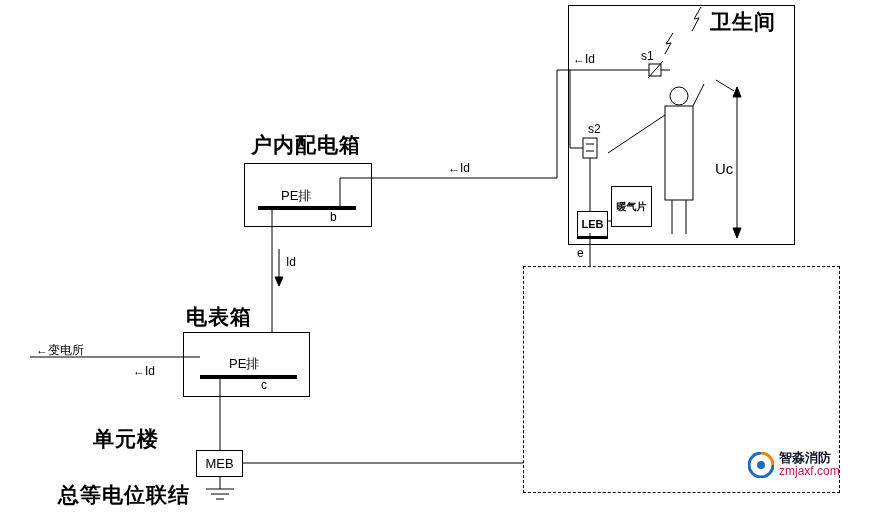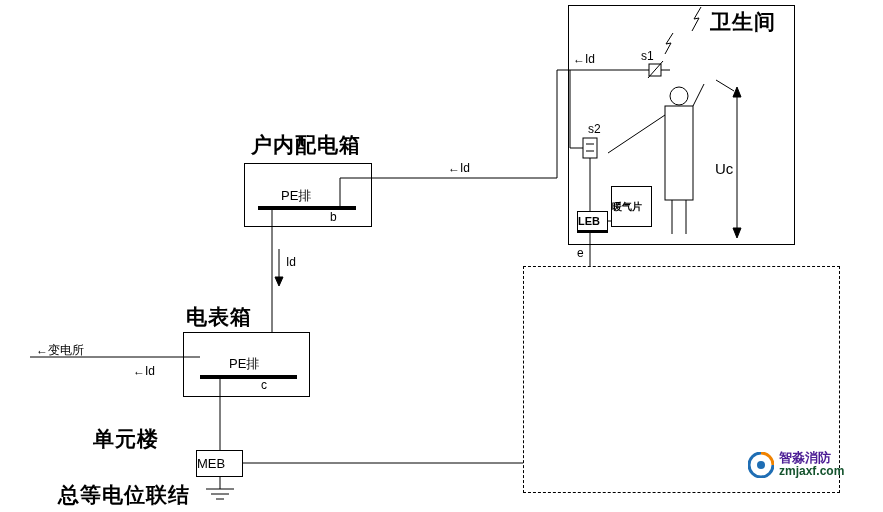--- a/index.html
+++ b/index.html
@@ -8,26 +8,26 @@
     font-family:"Liberation Sans","DejaVu Sans",sans-serif;color:#000;overflow:hidden;
   }
   .box{position:absolute;border:1px solid #000;box-sizing:border-box;background:transparent;}
   .dashed{border:1px dashed #000;}
   .lbl{position:absolute;white-space:nowrap;line-height:1.15;}
   .t-xl{font-size:21px;font-weight:700;letter-spacing:1px;}
   .t-md{font-size:13px;font-weight:400;}
   .t-sm{font-size:12px;font-weight:400;}
   .t-xs{font-size:10px;font-weight:700;}
   .bar{position:absolute;height:4px;background:#000;}
-  .center{display:flex;align-items:center;justify-content:flex-start;}
+  .center{display:flex;align-items:center;justify-content:center;}
   svg.wires{position:absolute;left:0;top:0;pointer-events:none;}
   #logo{position:absolute;left:748px;top:451px;display:flex;align-items:center;gap:5px;}
   #logo .txt{display:flex;flex-direction:column;line-height:1.1;}
-  #logo .name{color:#4c1d95;font-size:13px;font-weight:700;}
-  #logo .site{color:#14532d;font-size:12px;font-weight:700;}
+  #logo .name{color:#0f172a;font-size:13px;font-weight:700;}
+  #logo .site{color:#be185d;font-size:12px;font-weight:400;}
 </style>
 </head>
 <body>
 
 <div id="canvas">
 
   <svg class="wires" width="883" height="512" viewBox="0 0 883 512" stroke="#000" stroke-width="1" fill="none">
 
     <g>
       <path d="M340 178 H557 M340 178 V206 M557 70 V178 M557 70 H649 M661 70 H670
@@ -79,21 +79,21 @@
   <div class="lbl t-sm" style="left:641px;top:50px;">s1</div>
   <div class="lbl t-sm" style="left:588px;top:123px;">s2</div>
 
   <div class="lbl t-sm" style="left:573px;top:53px;">←Id</div>
   <div class="lbl t-sm" style="left:448px;top:162px;">←Id</div>
 
   <div class="box center" style="left:611px;top:186px;width:41px;height:41px;">
     <span class="t-xs">暖气片</span>
   </div>
 
-  <div class="box center" style="left:577px;top:211px;width:31px;height:22px;border-bottom:3px solid #000;">
+  <div class="box center" style="left:577px;top:211px;width:31px;height:28px;border-bottom:3px solid #000;">
     <span style="font-size:11px;font-weight:700;">LEB</span>
   </div>
   <div class="lbl t-sm" style="left:577px;top:247px;">e</div>
 
   <div class="lbl" style="left:715px;top:160px;font-size:15px;">Uc</div>
 
   <div class="lbl t-xl" style="left:251px;top:133px;">户内配电箱</div>
   <div class="box" style="left:244px;top:163px;width:128px;height:64px;"></div>
   <div class="lbl t-md" style="left:281px;top:189px;">PE排</div>
   <div class="bar" style="left:258px;top:206px;width:98px;"></div>

